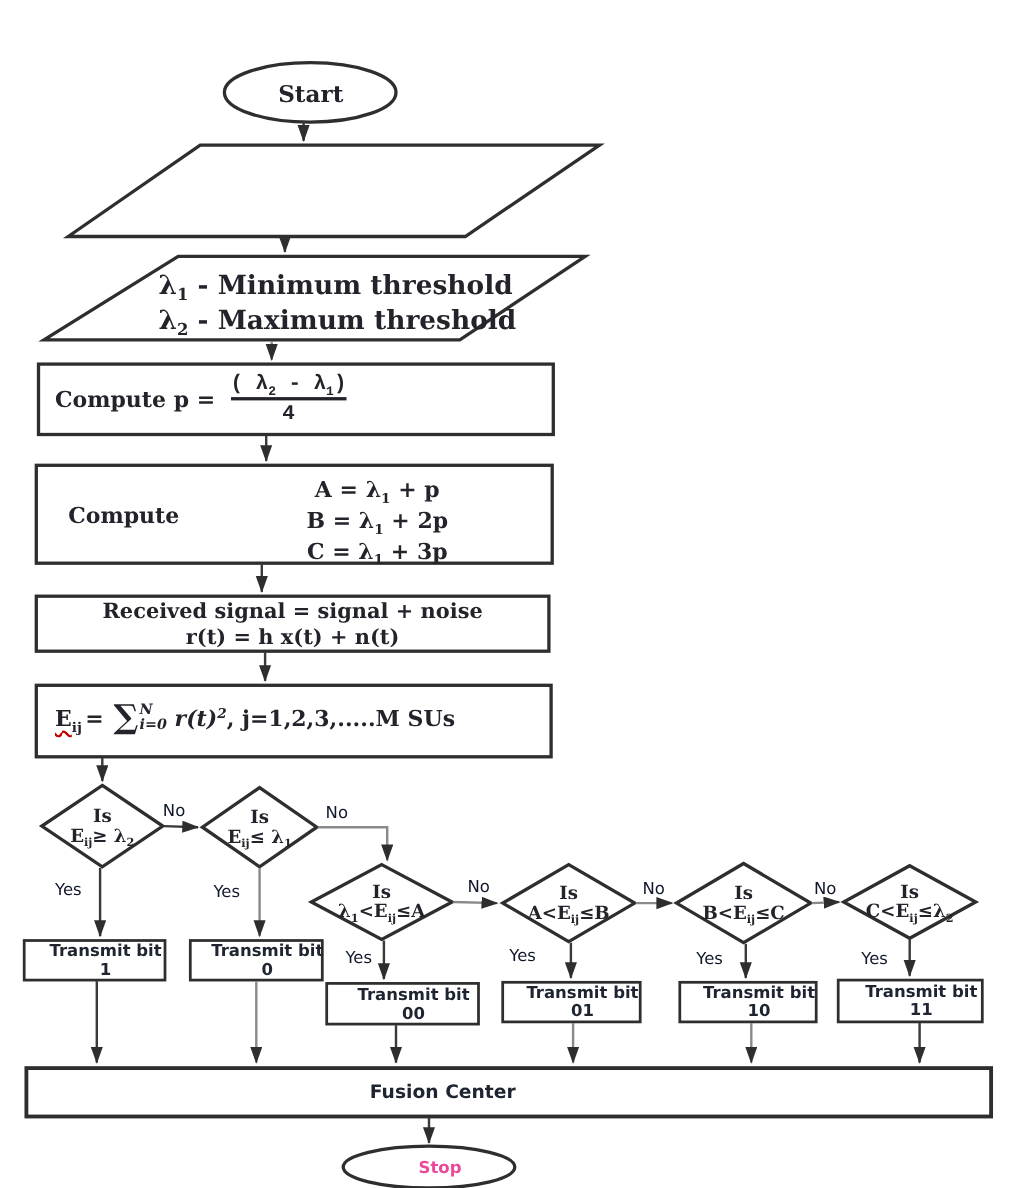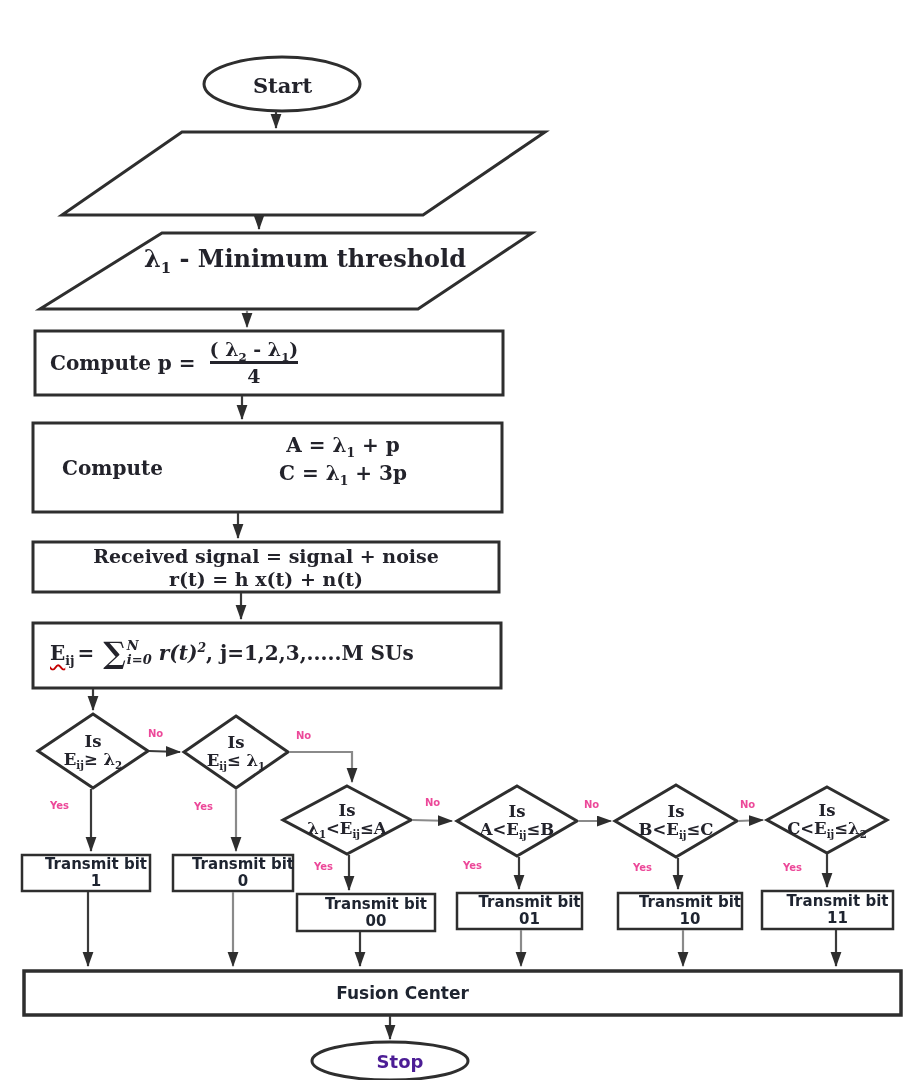--- a/index.html
+++ b/index.html
@@ -16,21 +16,21 @@
   .frac{display:inline-flex;flex-direction:column;align-items:center;line-height:1.1;}
   .fbar{height:3px;background:#23232b;width:100%;margin:1px 0 2px 0;}
   .squig{text-decoration:underline;text-decoration-style:wavy;text-decoration-color:#c40000;
          text-decoration-thickness:2px;text-underline-offset:4px;}
   .sigma{font-size:30px;line-height:1;font-weight:700;}
   .lims{display:inline-flex;flex-direction:column;align-items:flex-start;
         font-size:13px;font-style:italic;line-height:1.05;margin:0 3px 0 1px;}
   .it{font-style:italic;}
   .dlabel{font-size:16.5px;line-height:18px;}
   .tlabel{font-size:15px;line-height:17px;color:#1e2430;}
-  .yn{font-size:10px;color:#ec4899;font-family:"DejaVu Sans",sans-serif;font-weight:700;position:absolute;}
+  .yn{font-size:15px;color:#0f172a;font-family:"DejaVu Sans",sans-serif;font-weight:400;position:absolute;}
 </style>
 </head>
 <body>
 
 <div class="stage">
 
   <svg class="layer" width="917" height="1080" viewBox="0 0 917 1080">
     <defs>
       <marker id="ah" markerWidth="8" markerHeight="6" refX="6.5" refY="2.5" orient="auto" markerUnits="strokeWidth">
         <path d="M0,0 L7,2.5 L0,5 Z" fill="#2e2e2e"></path>
@@ -84,34 +84,36 @@
     <line x1="683" y1="930" x2="683" y2="966" stroke="#8a8a8a" stroke-width="2.2" marker-end="url(#ah)"></line>
     <line x1="836" y1="930" x2="836" y2="966" stroke="#3a3a3a" stroke-width="2.2" marker-end="url(#ah)"></line>
     <line x1="390" y1="1016" x2="390" y2="1039" stroke="#3a3a3a" stroke-width="2.2" marker-end="url(#ah)"></line>
   </svg>
 
   <div class="t ctr" style="left:205px;top:60px;width:155px;height:50px;font-size:21px;">Start</div>
 
 
   <div class="t left" style="left:144px;top:243px;width:330px;font-size:24px;line-height:32px;">
     <div>λ<sub>1</sub> - Minimum threshold</div>
+    <div>λ<sub>2</sub> - Maximum threshold</div>
   </div>
 
   <div class="t" style="left:50px;top:334px;height:58px;display:flex;align-items:center;font-size:20px;">
     <span>Compute p  =</span>
-    <span class="frac" style="margin-left:14px;font-size:19px;">
+    <span class="frac" style="margin-left:14px;font-size:19px;font-family:Liberation Mono, monospace;">
       <span>( λ<sub>2</sub> - λ<sub>1</sub>)</span>
       <span class="fbar"></span>
       <span>4</span>
     </span>
   </div>
 
   <div class="t" style="left:62px;top:456px;font-size:20px;text-align:center;">Compute</div>
   <div class="t left" style="left:213px;top:431px;width:260px;font-size:20px;line-height:28px;text-align:center;">
     <div>A =  λ<sub>1</sub> + p</div>
+    <div>B =  λ<sub>1</sub> + 2p</div>
     <div>C =  λ<sub>1</sub> + 3p</div>
   </div>
 
   <div class="t" style="left:33px;top:545px;width:466px;text-align:center;font-size:19px;line-height:23px;">
     <div>Received signal = signal + noise</div>
     <div>r(t)  = h x(t) + n(t)</div>
   </div>
 
   <div class="t" style="left:50px;top:623px;width:440px;height:59px;display:flex;align-items:center;font-size:20px;">
     <span class="squig">E<sub>ij</sub></span>
@@ -184,15 +186,15 @@
   </div>
   <div class="t ctr col sans tlabel" style="left:762px;top:891px;width:131px;height:38px;">
     <div>Transmit bit</div>
     <div>11</div>
   </div>
 
   <div class="t ctr sans" style="left:24px;top:971px;width:821px;height:44px;font-size:17px;color:#1e2430;">
     <span style="transform:translateX(-42px);">Fusion Center</span>
   </div>
 
-  <div class="t ctr sans" style="left:312px;top:1047px;width:156px;height:28px;font-size:18px;color:#4c1d95;">Stop</div>
+  <div class="t ctr sans" style="left:312px;top:1047px;width:156px;height:28px;font-size:15px;color:#ec4899;">Stop</div>
 
 </div>
 
 </body></html>

